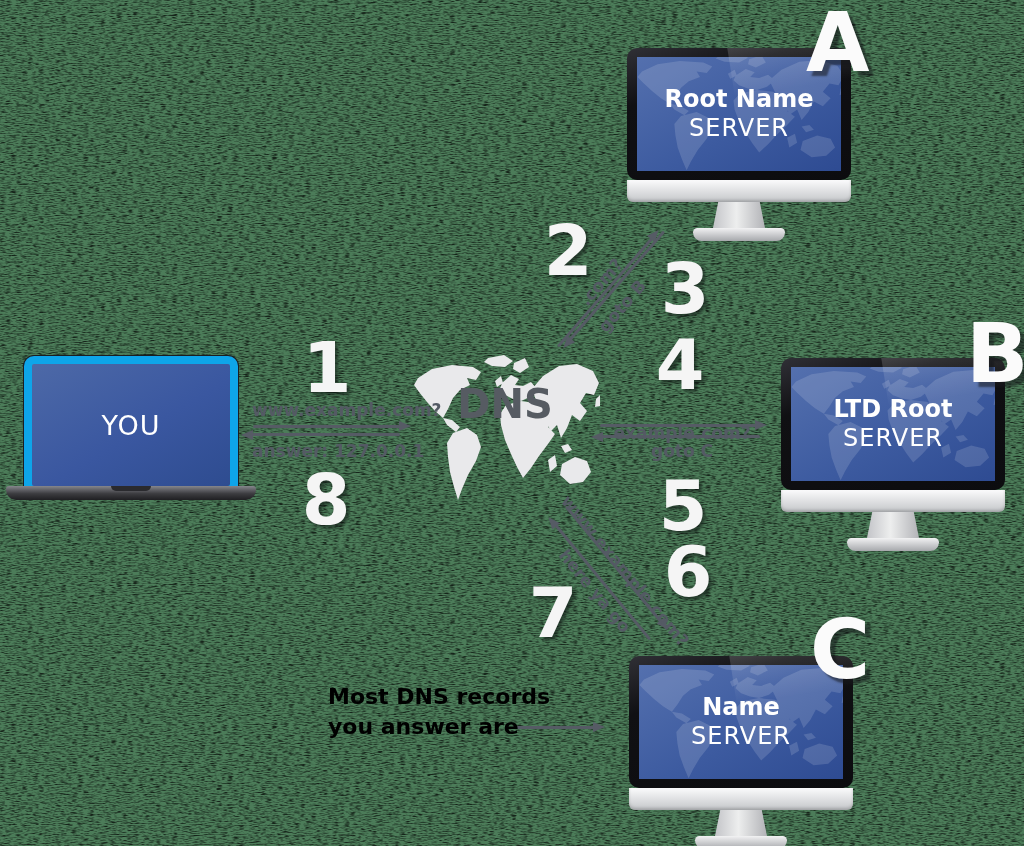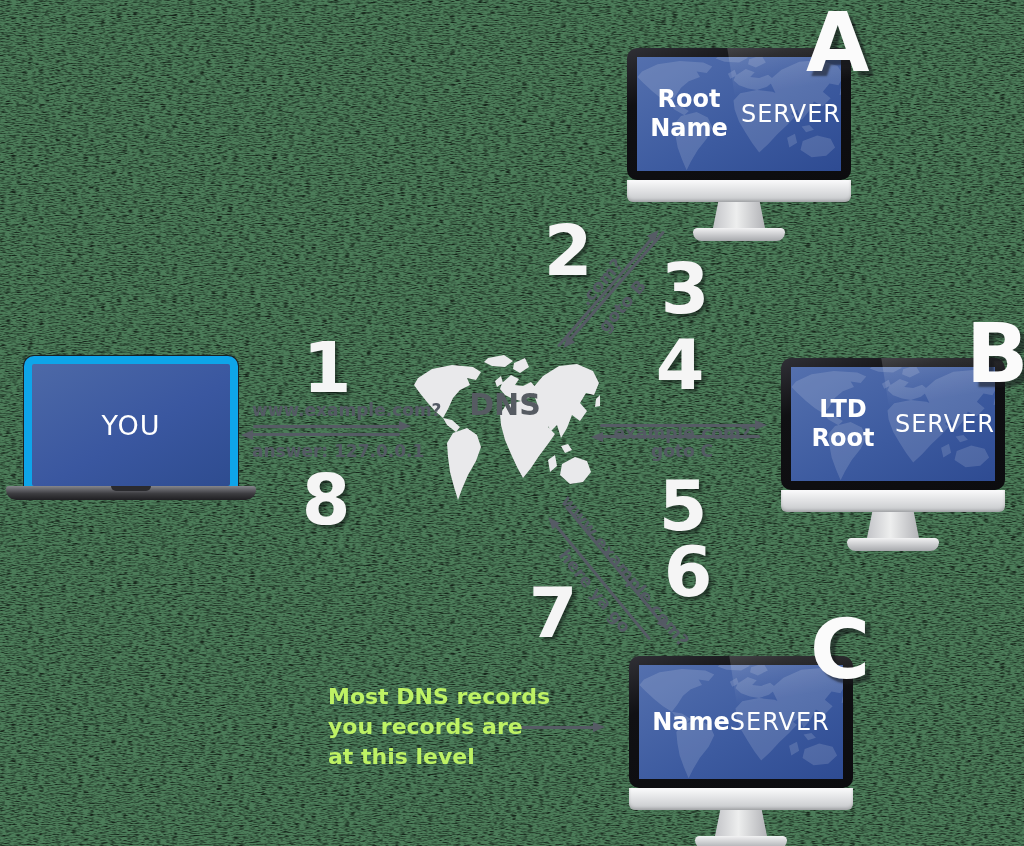--- a/index.html
+++ b/index.html
@@ -18,32 +18,32 @@
   .lap-base{position:absolute;left:0;top:130px;width:250px;height:14px;
             background:linear-gradient(#85868c,#3c3c40 55%,#1f1f22);border-radius:3px 3px 10px 10px;}
   .lap-base::after{content:"";position:absolute;left:50%;top:0;transform:translateX(-50%);
                    width:40px;height:5px;background:#2a2a2e;border-radius:0 0 5px 5px;}
 
   
   .resolver{position:absolute;left:410px;top:354px;width:190px;height:152px;z-index:2;}
   .resolver svg{width:100%;height:100%;}
   .resolver path{fill:#e9e9eb;}
   .resolver-label{position:absolute;left:0;top:34px;width:100%;text-align:center;
-                  color:#565b62;font-weight:bold;font-size:30px;line-height:33px;}
+                  color:#565b62;font-weight:bold;font-size:40px;line-height:33px;}
 
   
   .imac{position:absolute;z-index:3;width:224px;}
   .bezel{position:relative;width:224px;height:132px;border-radius:10px;box-sizing:border-box;
          padding:9px 10px;background:linear-gradient(160deg,#303036 0%,#101013 28%,#0c0c0f 100%);
          overflow:hidden;}
   .glare{position:absolute;left:45%;top:-30%;width:95%;height:55%;transform:rotate(-9deg);
          background:linear-gradient(to bottom,rgba(255,255,255,.25),rgba(255,255,255,0));}
   .screen{position:relative;width:100%;height:100%;overflow:hidden;
           background:linear-gradient(150deg,#5470ae 0%,#3d5ba0 55%,#2e4b92 100%);
-          display:flex;align-items:center;justify-content:center;}
+          display:flex;flex-direction:column;align-items:center;justify-content:center;}
   .watermark{position:absolute;left:-2%;top:-4%;width:104%;height:108%;}
   .watermark path{fill:#ffffff;fill-opacity:.14;}
   .scr-line{position:relative;color:#fff;font-size:24px;font-weight:bold;line-height:29px;
             text-align:center;z-index:1;}
   .scr-line.server{font-weight:normal;letter-spacing:1px;}
   .scr-line:empty{display:none;}
   .chin{width:224px;height:22px;background:linear-gradient(#fbfbfc,#c4c6c9);
         border-radius:0 0 6px 6px;box-shadow:inset 0 -2px 3px rgba(0,0,0,.18);}
   .neck{width:52px;height:26px;margin:0 auto;
         background:linear-gradient(90deg,#c3c4c8,#edeeee 45%,#b2b3b7);
@@ -94,21 +94,21 @@
   .n8{left:291px;top:465px;}
 
   
   .letter{position:absolute;z-index:4;color:#fbfbfb;font-size:82px;font-weight:bold;line-height:82px;
           text-shadow:5px 5px 2px rgba(20,22,26,.55);}
   .lA{left:806px;top:2px;}
   .lB{left:966px;top:313px;}
   .lC{left:810px;top:609px;}
 
   
-  .note{position:absolute;left:328px;top:682px;z-index:2;color:#bef264;font-weight:bold;
+  .note{position:absolute;left:328px;top:682px;z-index:2;color:#000000;font-weight:bold;
         font-size:22px;line-height:30px;}
 </style>
 </head>
 <body>
 
 <div class="stage">
 
   <svg class="noise" width="1024" height="846">
     <filter id="bgnoise" x="0" y="0" width="100%" height="100%">
       <feTurbulence type="fractalNoise" baseFrequency="0.18 0.9" numOctaves="2" seed="11"></feTurbulence>
@@ -210,17 +210,16 @@
   <div class="num n6">6</div>
   <div class="num n7">7</div>
   <div class="num n8">8</div>
 
   <div class="letter lA">A</div>
   <div class="letter lB">B</div>
   <div class="letter lC">C</div>
 
   <div class="note">
     <div>Most DNS records</div>
-    <div>you records are</div>
-    <div>at this level</div>
+    <div>you answer are</div>
   </div>
 
 </div>
 
 </body></html>

